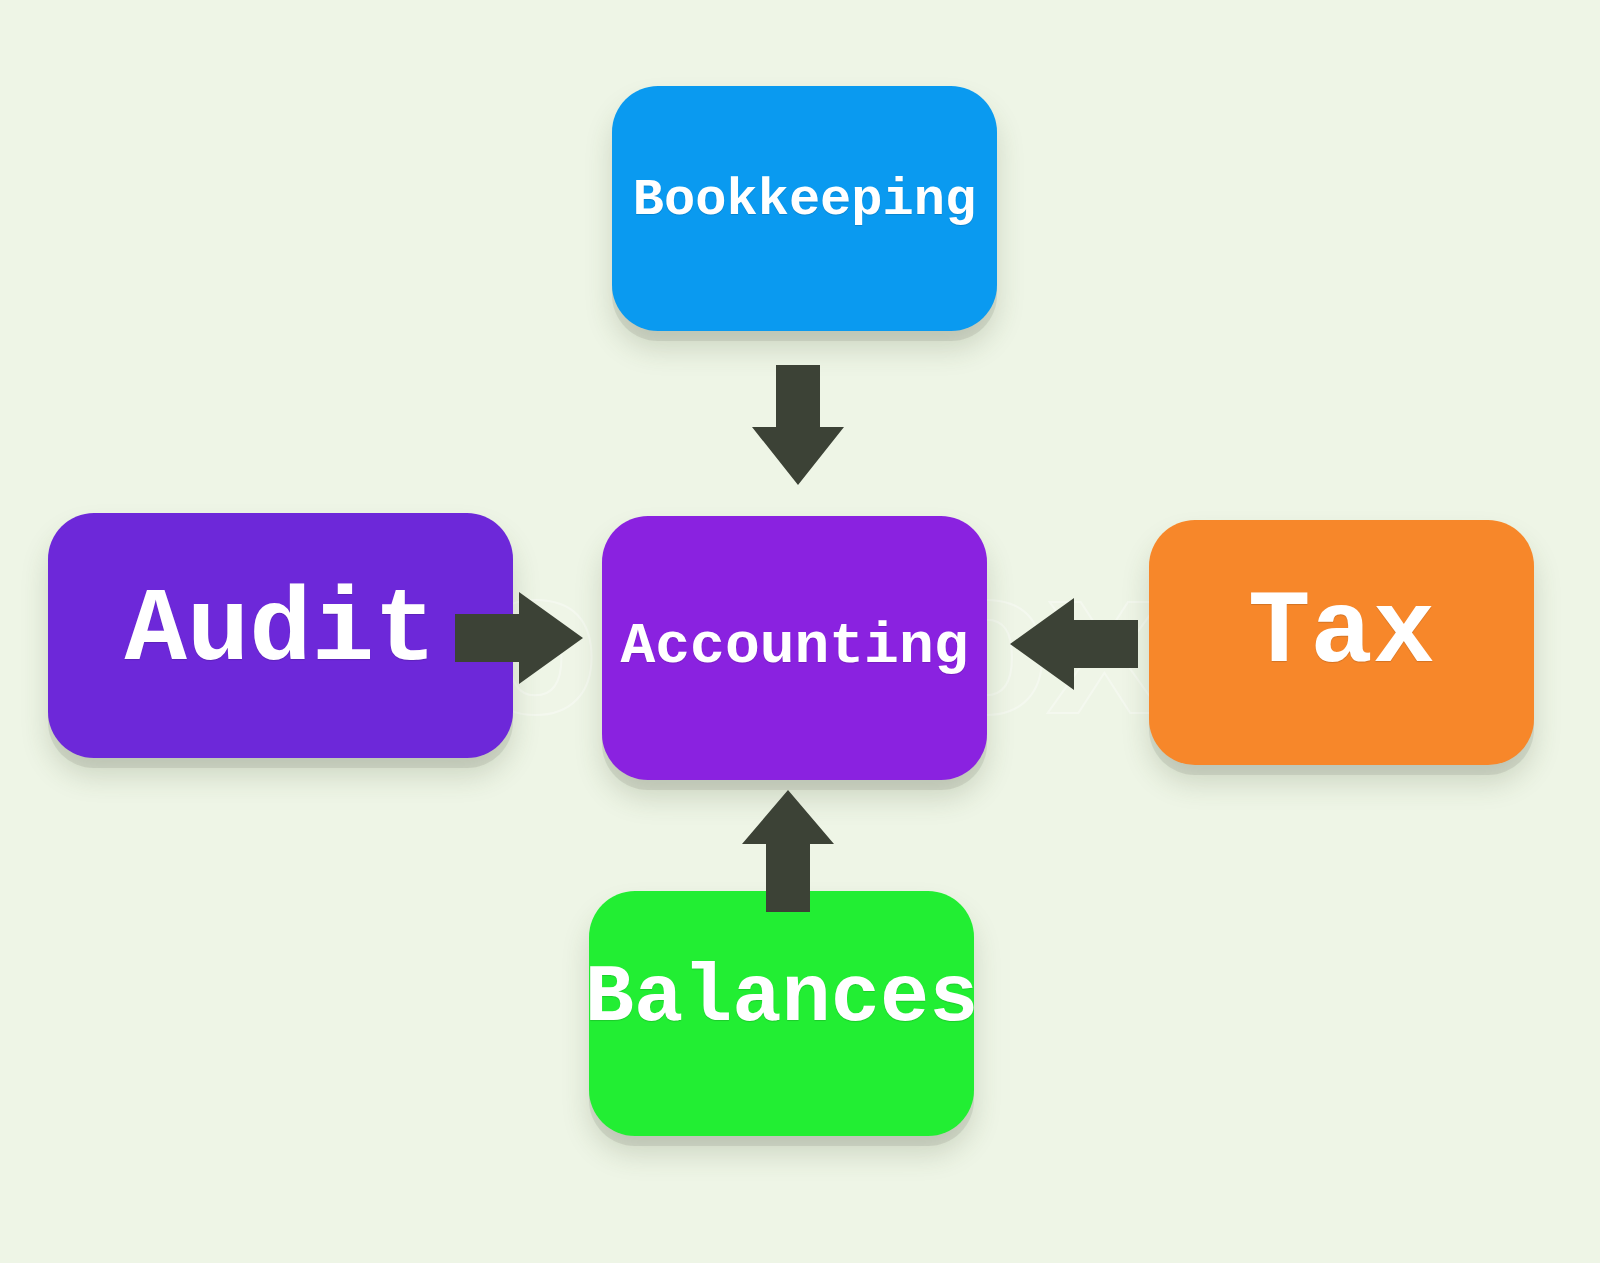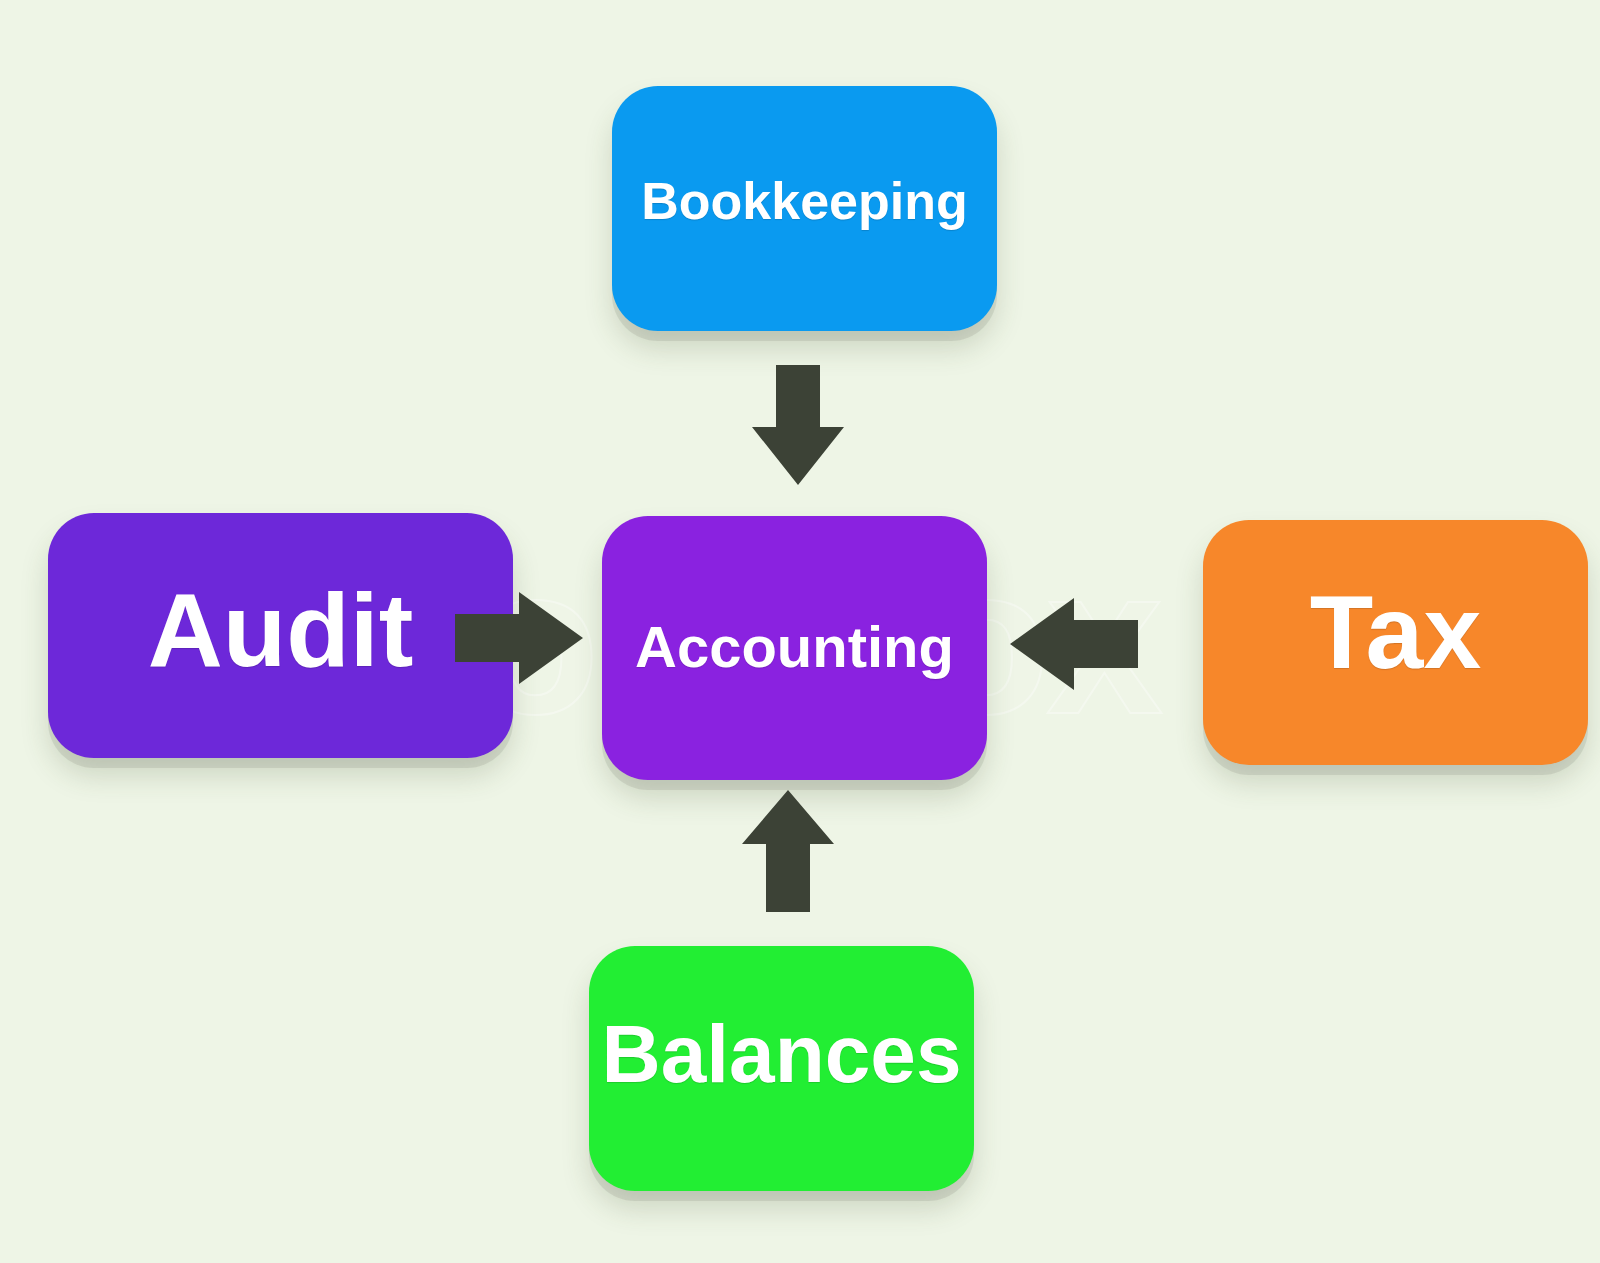--- a/index.html
+++ b/index.html
@@ -8,21 +8,21 @@
     background: #eef5e6;
     font-family: "Liberation Sans", sans-serif;
   }
   .box {
     position: absolute;
     border-radius: 46px;
     display: flex; align-items: center; justify-content: center;
     color: #ffffff; font-weight: bold;
     box-shadow: 0 10px 0 rgba(0,0,0,0.08), 0 18px 28px rgba(60,80,40,0.18);
   }
-  .box .label { text-shadow: 0 1px 1px rgba(0,0,0,0.15); white-space: nowrap; }
+  .box .label { text-shadow: 0 1px 1px rgba(0,0,0,0.15); white-space: nowrap; font-family: Liberation Mono, monospace; }
   .arrow { position: absolute; }
   .watermark {
     position: absolute; left: 180px; top: 520px;
     font-size: 210px; font-weight: bold; letter-spacing: -4px;
     color: rgba(255,255,255,0.06);
     -webkit-text-stroke: 2px rgba(255,255,255,0.35);
     pointer-events: none; white-space: nowrap;
   }
 </style>
 </head>
@@ -35,25 +35,25 @@
 </div>
 
 <div class="box" style="left:48px; top:513px; width:465px; height:245px; background:#6d28d9;">
   <span class="label" style="font-size:104px; margin-top:-10px;">Audit</span>
 </div>
 
 <div class="box" style="left:602px; top:516px; width:385px; height:264px; background:#8a22e0;">
   <span class="label" style="font-size:58px; margin-top:-4px;">Accounting</span>
 </div>
 
-<div class="box" style="left:1203px; top:520px; width:385px; height:245px; background:#f7872a;">
+<div class="box" style="left:1149px; top:520px; width:385px; height:245px; background:#f7872a;">
   <span class="label" style="font-size:104px; margin-top:-20px;">Tax</span>
 </div>
 
-<div class="box" style="left:589px; top:946px; width:385px; height:245px; background:#22ee33;">
+<div class="box" style="left:589px; top:891px; width:385px; height:245px; background:#22ee33;">
   <span class="label" style="font-size:82px; margin-top:-30px;">Balances</span>
 </div>
 
 <svg class="arrow" style="left:748px; top:365px;" width="100" height="122" viewBox="0 0 100 122">
   <polygon points="28,0 72,0 72,62 96,62 50,120 4,62 28,62" fill="#3c4236"></polygon>
 </svg>
 
 <svg class="arrow" style="left:455px; top:590px;" width="130" height="96" viewBox="0 0 130 96">
   <polygon points="0,24 64,24 64,2 128,48 64,94 64,72 0,72" fill="#3c4236"></polygon>
 </svg>

